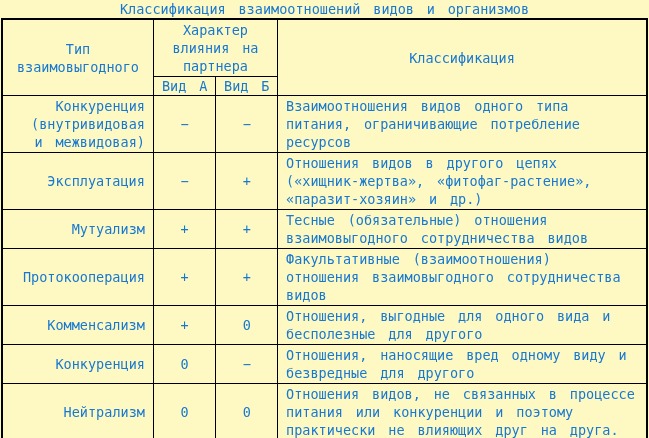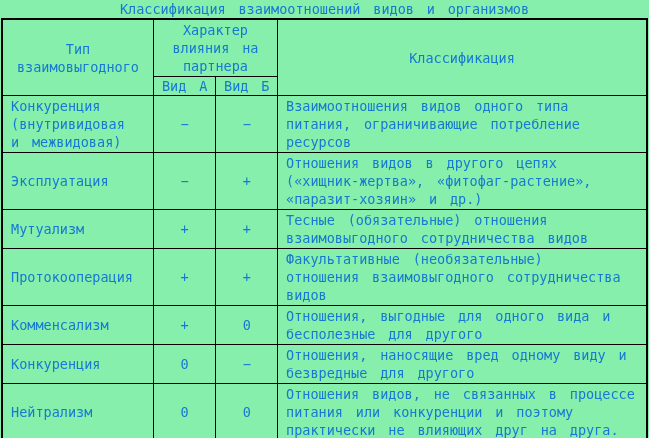--- a/index.html
+++ b/index.html
@@ -4,21 +4,21 @@
 <style>
   html, body {
     margin: 0;
     padding: 0;
     background: #ffffff;
   }
   .page {
     width: 649px;
     height: 438px;
     box-sizing: border-box;
-    background: #86efac;
+    background: #fef9c3;
     font-family: "DejaVu Sans Mono", "Liberation Mono", monospace;
     font-size: 13.5px;
     color: #1778d2;
     overflow: hidden;
   }
   .title {
     text-align: center;
     line-height: 17px;
     padding-top: 1px;
     word-spacing: 0.35em;
@@ -39,21 +39,21 @@
     font-weight: normal;
     overflow: hidden;
   }
   table.cls {
     border: 2px solid #000000;
   }
   th.hdr { text-align: center; }
   th.hdr-influence { height: 52px; }
   tr.subhdr th { height: 18px; padding: 0 2px; }
   td.type {
-    text-align: left;
+    text-align: right;
     white-space: pre-line;
   }
   td.sign {
     text-align: center;
   }
   td.char {
     text-align: left;
     white-space: pre-line;
   }
 </style>
@@ -107,21 +107,21 @@
         <td class="type">Мутуализм</td>
         <td class="sign">+</td>
         <td class="sign">+</td>
         <td class="char">Тесные (обязательные) отношения
 взаимовыгодного сотрудничества видов</td>
       </tr>
       <tr>
         <td class="type">Протокооперация</td>
         <td class="sign">+</td>
         <td class="sign">+</td>
-        <td class="char">Факультативные (необязательные)
+        <td class="char">Факультативные (взаимоотношения)
 отношения взаимовыгодного сотрудничества
 видов</td>
       </tr>
       <tr>
         <td class="type">Комменсализм</td>
         <td class="sign">+</td>
         <td class="sign">0</td>
         <td class="char">Отношения, выгодные для одного вида и
 бесполезные для другого</td>
       </tr>

